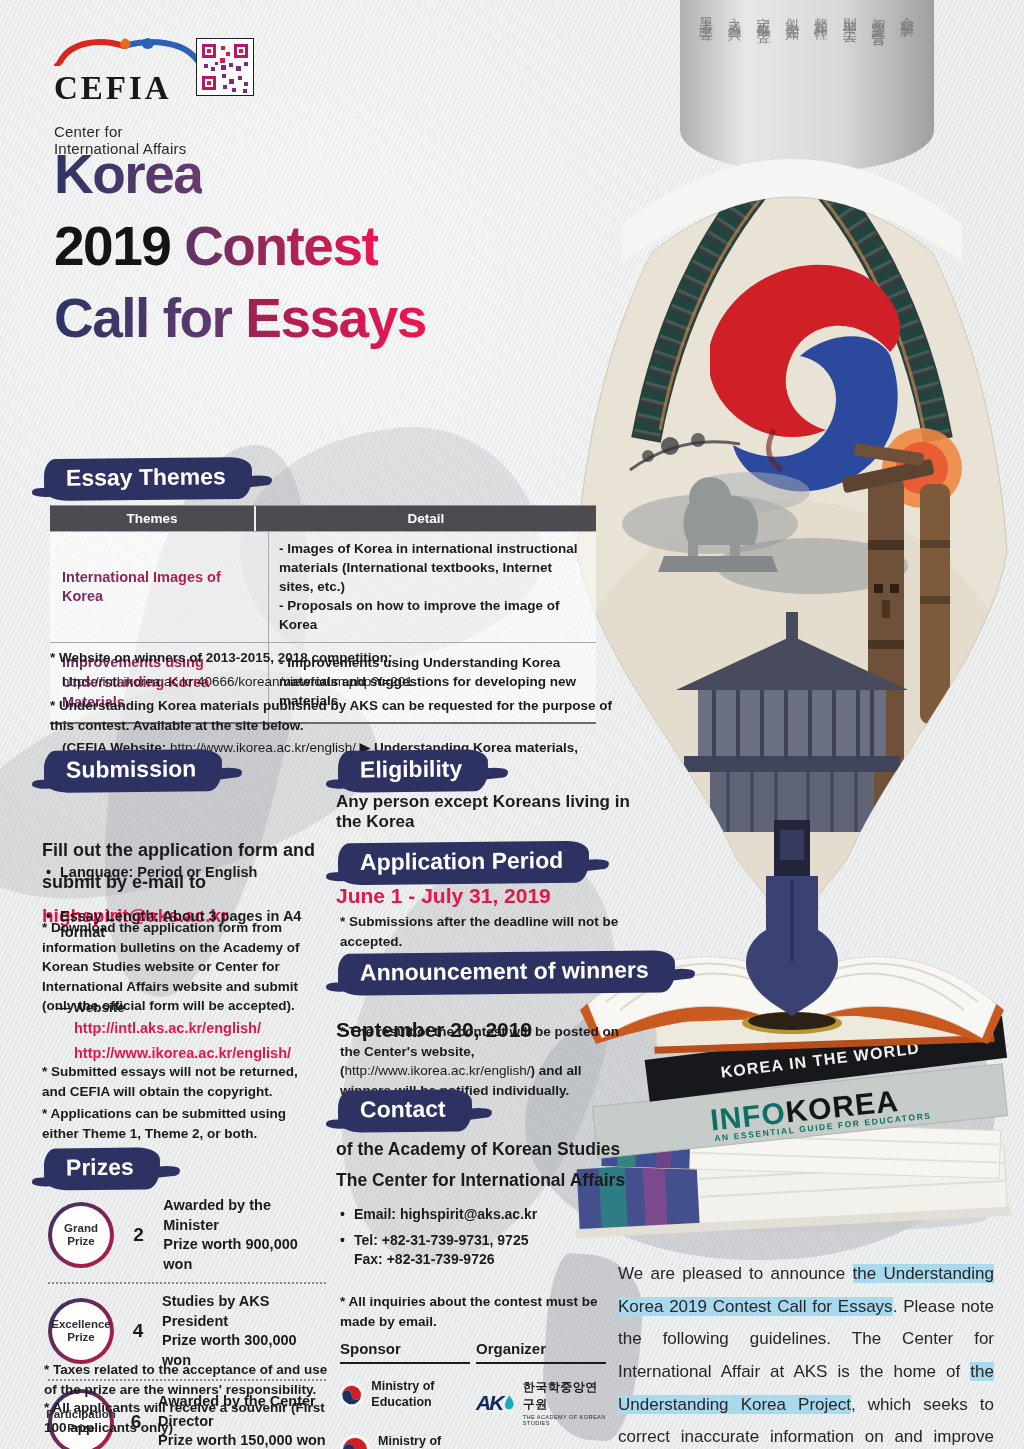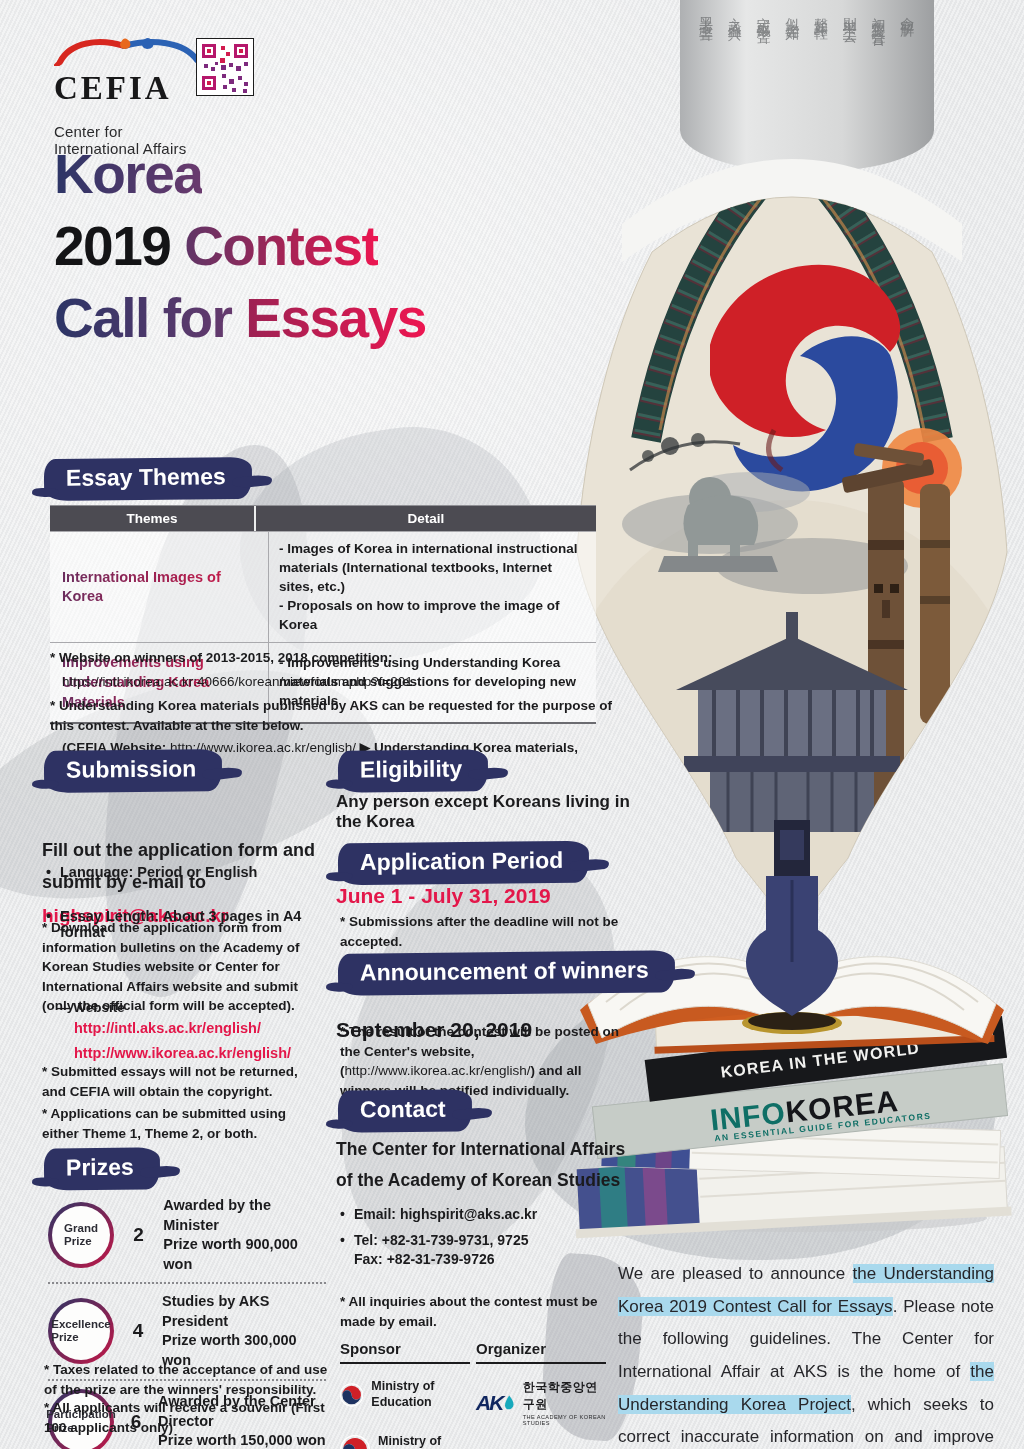--- a/index.html
+++ b/index.html
@@ -61,21 +61,21 @@
   
   .sub-intro{font-size:18px;font-weight:700;line-height:1.8;width:300px;margin-top:44px;}
   .sub-email{color:#e3174a;font-size:19px;}
   .bullet{position:relative;padding-left:14px;font-size:14.5px;font-weight:700;}
   .bullet::before{content:"•";position:absolute;left:0;top:0;}
   .weblinks{font-size:14.5px;line-height:1.5;}
 
   
   .prow{display:flex;align-items:center;gap:12px;}
   .pcircle{width:58px;height:58px;border-radius:50%;background:linear-gradient(135deg,#2c3566,#c41747);padding:4px;flex:0 0 auto;}
-  .pcircle-in{width:100%;height:100%;border-radius:50%;background:#fdfdfc;display:flex;align-items:center;justify-content:center;text-align:left;
+  .pcircle-in{width:100%;height:100%;border-radius:50%;background:#fdfdfc;display:flex;align-items:center;justify-content:center;text-align:center;
     font-size:11.5px;font-weight:700;color:#2c2c34;line-height:1.15;white-space:pre-line;}
   .pcount{width:26px;text-align:center;font-size:19px;font-weight:700;}
   .pdesc{font-size:14.5px;font-weight:700;line-height:1.35;}
   .psep{border-top:2px dotted #89898d;margin:8px 0;}
 
   
   .mid-text{font-size:17px;font-weight:700;}
   .date-red{color:#e3174a;font-size:21px;font-weight:700;}
   .date-black{color:#17171a;font-size:21px;font-weight:700;}
   .contact-org{font-size:17.5px;font-weight:700;line-height:1.75;}
@@ -443,22 +443,22 @@
     <div class="abs note" style="left:340px;top:912px;width:300px;">* Submissions after the deadline will not be accepted.</div>
 
     <div class="badge" style="left:338px;top:952px;">Announcement of winners</div>
     <div class="abs date-black" style="left:336px;top:1018px;">September 20, 2019</div>
     <div class="abs note" style="left:340px;top:1022px;width:292px;">
       <span>* The result of the contest will be posted on the Center's website, (</span><span class="plain">http://www.ikorea.ac.kr/english/</span><span>) and all winners will be notified individually.</span>
     </div>
 
     <div class="badge" style="left:338px;top:1090px;">Contact</div>
     <div class="abs contact-org" style="left:336px;top:1134px;width:300px;">
+      <div>of the Academy of Korean Studies</div>
       <div>The Center for International Affairs</div>
-      <div>of the Academy of Korean Studies</div>
     </div>
     <div class="abs" style="left:340px;top:1196px;width:290px;">
       <div class="contact-line">Email: highspirit@aks.ac.kr</div>
       <div class="contact-line">Tel: +82-31-739-9731, 9725</div>
       <div class="contact-fax">Fax: +82-31-739-9726</div>
     </div>
     <div class="abs note" style="left:340px;top:1292px;width:280px;">* All inquiries about the contest must be made by email.</div>
 
     <div class="abs" style="left:340px;top:1340px;width:130px;">
       <div class="org-head">Sponsor</div>

